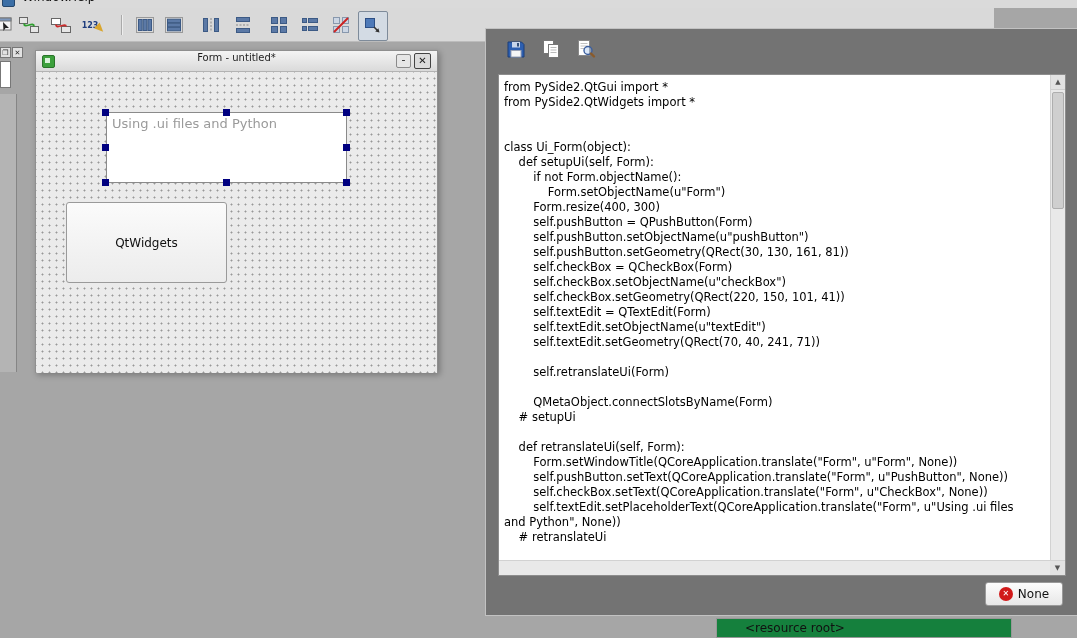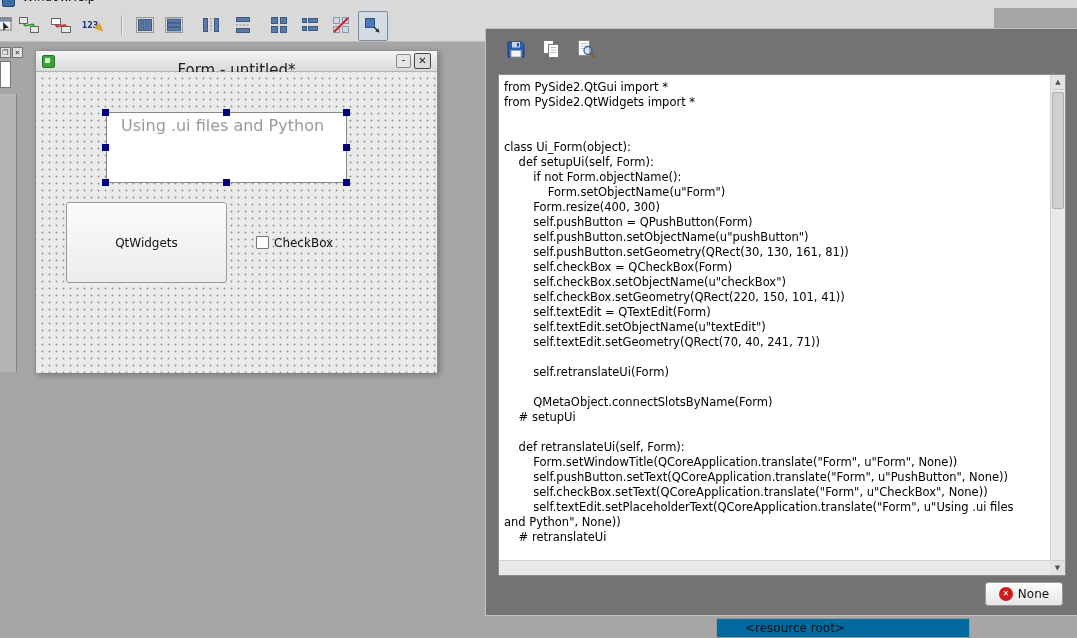--- a/index.html
+++ b/index.html
@@ -30,34 +30,34 @@
   .dock-btn{position:absolute;top:47px;width:11px;height:11px;border:1px solid #777;background:#e2e2e2;
     font-size:7px;line-height:10px;text-align:center;color:#333;box-sizing:border-box;}
   .partial-input{left:0;top:61px;width:11px;height:27px;background:#fff;border:1px solid #777;box-sizing:border-box;}
   .partial-panel{left:0;top:94px;width:16px;height:278px;background:#b4b4b4;border-right:1px solid #858585;}
 
   
   .form-window{left:35px;top:50px;width:403px;height:323px;background:#ebebeb;border:1px solid #8f8f8f;
     box-sizing:border-box;box-shadow:2px 2px 6px rgba(0,0,0,0.28);}
   .form-titlebar{position:relative;height:20px;background:linear-gradient(#f4f4f4,#dadada);
     border-bottom:1px solid #b3b3b3;}
-  .form-title{position:absolute;left:0;right:0;top:10px;text-align:center;font-size:15px;color:#1d1d1d;}
+  .form-title{position:absolute;left:0;right:0;top:1px;text-align:center;font-size:10px;color:#1d1d1d;}
   .form-win-icon{position:absolute;left:6px;top:4px;width:11px;height:11px;background:#3ca03c;
     border:1px solid #2a742a;border-radius:2px;}
   .form-win-icon::after{content:"";position:absolute;left:2px;top:2px;width:5px;height:5px;background:#d9f2d9;}
   .win-btn{position:absolute;box-sizing:border-box;text-align:center;color:#222;background:#e6e6e6;
     border:1px solid #8a8a8a;border-radius:2px;}
   .win-btn.min{right:26px;top:3px;width:15px;height:14px;font-size:11px;line-height:10px;}
   .win-btn.close{right:6px;top:2px;width:17px;height:16px;font-size:10px;line-height:14px;font-weight:bold;border-color:#444;background:#dcdcdc;}
   .form-canvas{position:relative;height:301px;background-color:#ebebeb;
     background-image:radial-gradient(circle,#979797 0.9px,transparent 1.1px);
     background-size:7px 7px;background-position:3px 3px;overflow:hidden;}
   .textedit{position:absolute;left:70px;top:40px;width:241px;height:71px;background:#fff;
     border:1px solid #8a8a8a;box-sizing:border-box;}
-  .placeholder{display:block;padding:3px 0 0 14px;color:#9a9a9a;font-size:16px;}
+  .placeholder{display:block;padding:3px 0 0 5px;color:#9a9a9a;font-size:13px;}
   .handle{position:absolute;width:7px;height:7px;background:#000080;}
   .pushbutton{position:absolute;left:30px;top:130px;width:161px;height:81px;box-sizing:border-box;
     background:linear-gradient(#fbfbfb,#ececec);border:1px solid #9a9a9a;border-radius:3px;
     display:flex;align-items:center;justify-content:center;font-size:12px;color:#111;}
   .checkbox{position:absolute;left:220px;top:150px;width:101px;height:41px;display:flex;align-items:center;}
   .cb-ind{width:13px;height:13px;background:#fdfdfd;border:1px solid #767676;border-radius:1px;box-sizing:border-box;}
   .cb-label{margin-left:5px;font-size:12px;color:#111;}
 
   
   .dialog{left:485px;top:28px;width:592px;height:588px;background:#737373;border:1px solid #c2c2c2;
@@ -76,21 +76,21 @@
     border:1px solid #aeaeae;border-radius:2px;box-sizing:border-box;}
   .hstrip{position:absolute;left:0;right:0;bottom:0;height:15px;background:#e9e9e9;border-top:1px solid #d2d2d2;box-sizing:border-box;}
   .hstrip .scroll-btn{position:absolute;right:0;top:0;height:14px;width:15px;line-height:14px;}
   .close-btn{position:absolute;right:14px;top:553px;width:78px;height:24px;box-sizing:border-box;
     background:linear-gradient(#fdfdfd,#e7e7e7);border:1px solid #9a9a9a;border-radius:3px;
     display:flex;align-items:center;justify-content:center;gap:5px;font-size:12px;color:#111;}
   .close-ico{display:inline-block;width:14px;height:14px;border-radius:50%;background:#d11a1a;
     color:#fff;font-size:8px;line-height:14px;text-align:center;font-weight:bold;}
 
   
-  .resource-box{left:716px;top:618px;width:254px;height:20px;background:#0369a1;border:1px solid #979797;box-sizing:border-box;}
+  .resource-box{left:716px;top:618px;width:296px;height:20px;background:#15803d;border:1px solid #979797;box-sizing:border-box;}
   .resource-label{display:inline-block;margin:2px 0 0 28px;font-size:12px;color:#111;}
 </style>
 </head>
 <body>
 
 <div class="abs menubar">
   <span class="menu-app-icon"></span>
   <span class="menu-item" style="left:22px;">Window</span>
   <span class="menu-item" style="left:68px;">Help</span>
 </div>
@@ -206,24 +206,20 @@
     </div>
     <div class="handle" style="left:66px;top:37px;"></div>
     <div class="handle" style="left:187px;top:37px;"></div>
     <div class="handle" style="left:307px;top:37px;"></div>
     <div class="handle" style="left:66px;top:72px;"></div>
     <div class="handle" style="left:307px;top:72px;"></div>
     <div class="handle" style="left:66px;top:107px;"></div>
     <div class="handle" style="left:187px;top:107px;"></div>
     <div class="handle" style="left:307px;top:107px;"></div>
     <div class="pushbutton">QtWidgets</div>
-    <div class="checkbox">
-      <span class="cb-ind"></span>
-      <span class="cb-label">CheckBox</span>
-    </div>
   </div>
 </div>
 
 <div class="abs dialog">
   <div class="dlg-toolbar">
     <div class="dlg-icon">
       <svg width="22" height="22">
           <path d="M3 4 h13.5 l2.5 2.5 V19 H3 Z" fill="#2d5fb0" stroke="#1c3f78"></path>
           <rect x="7" y="4" width="8" height="5.5" fill="#c9d6ea"></rect>
           <rect x="12" y="5" width="2" height="3.5" fill="#33507a"></rect>

